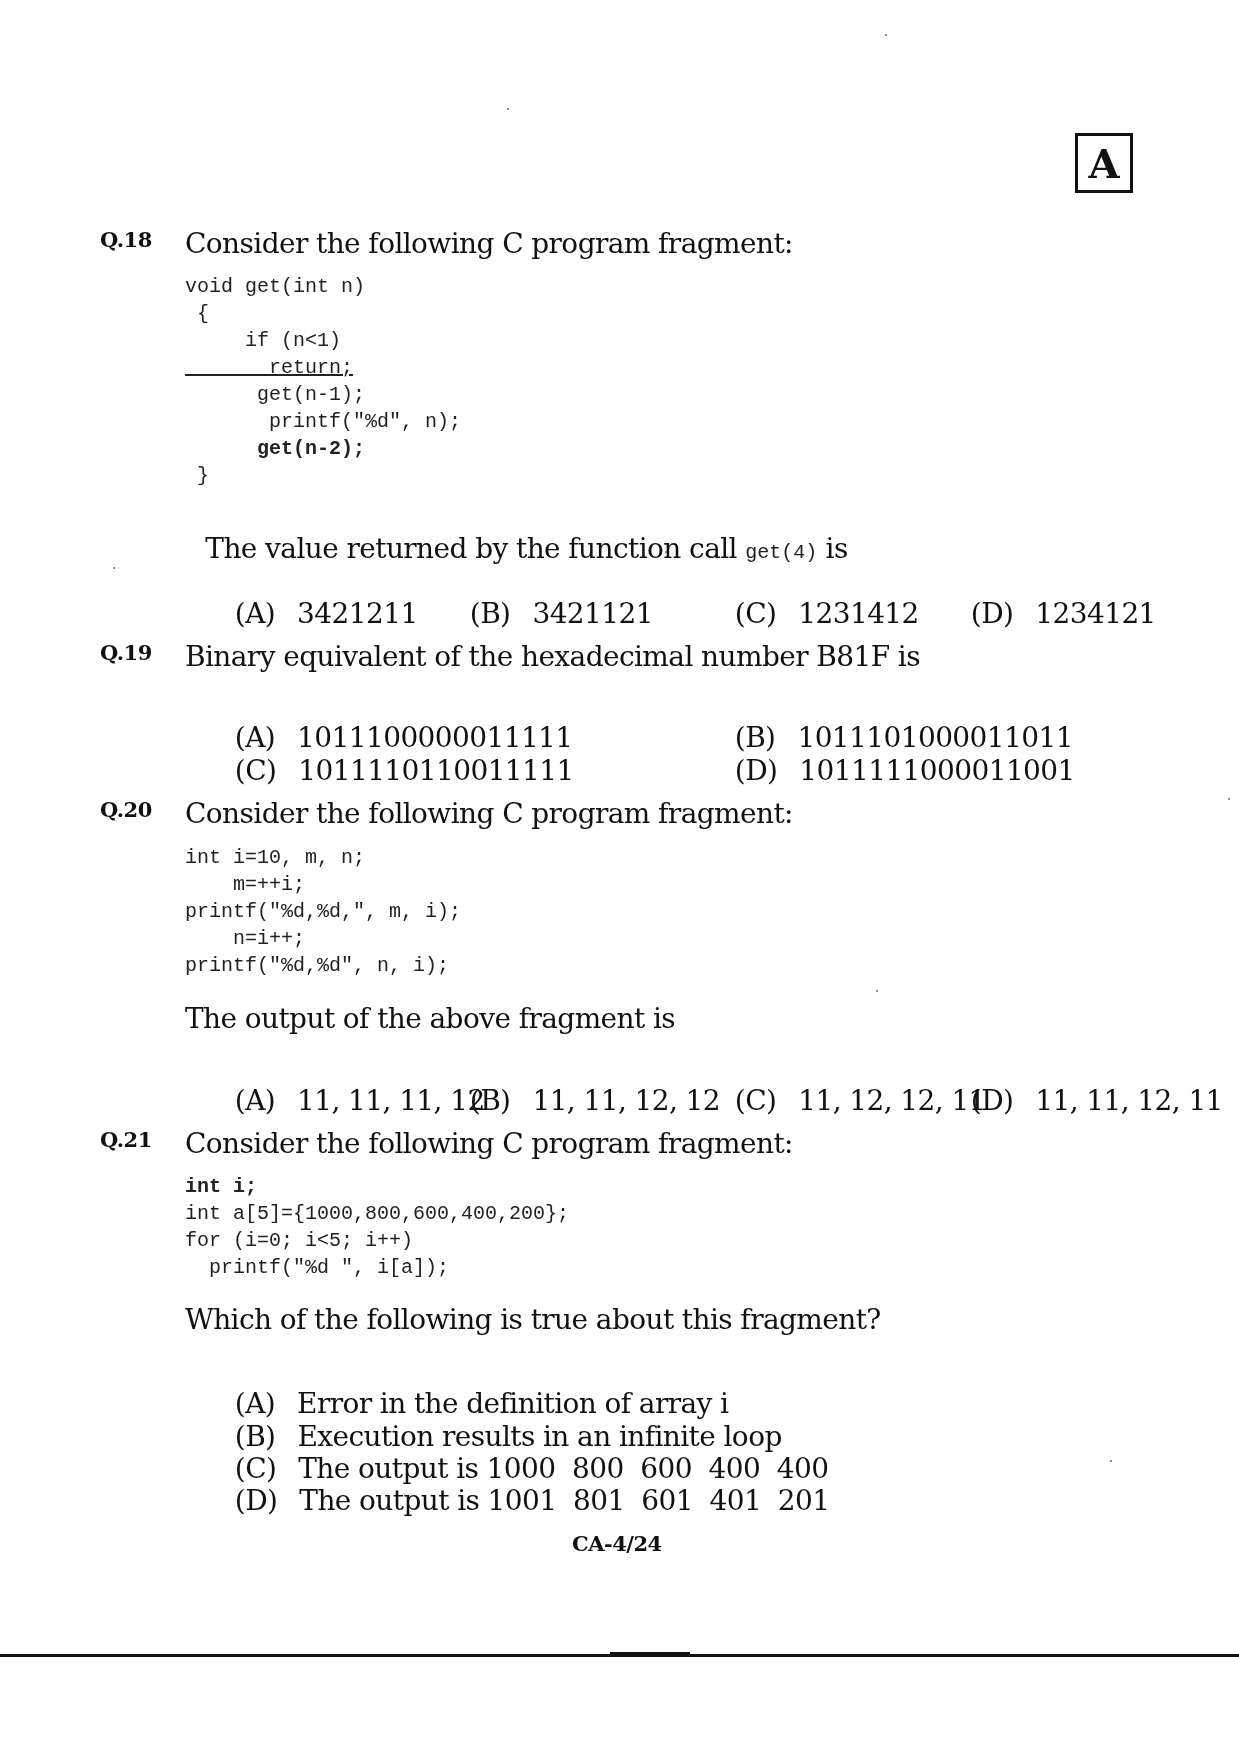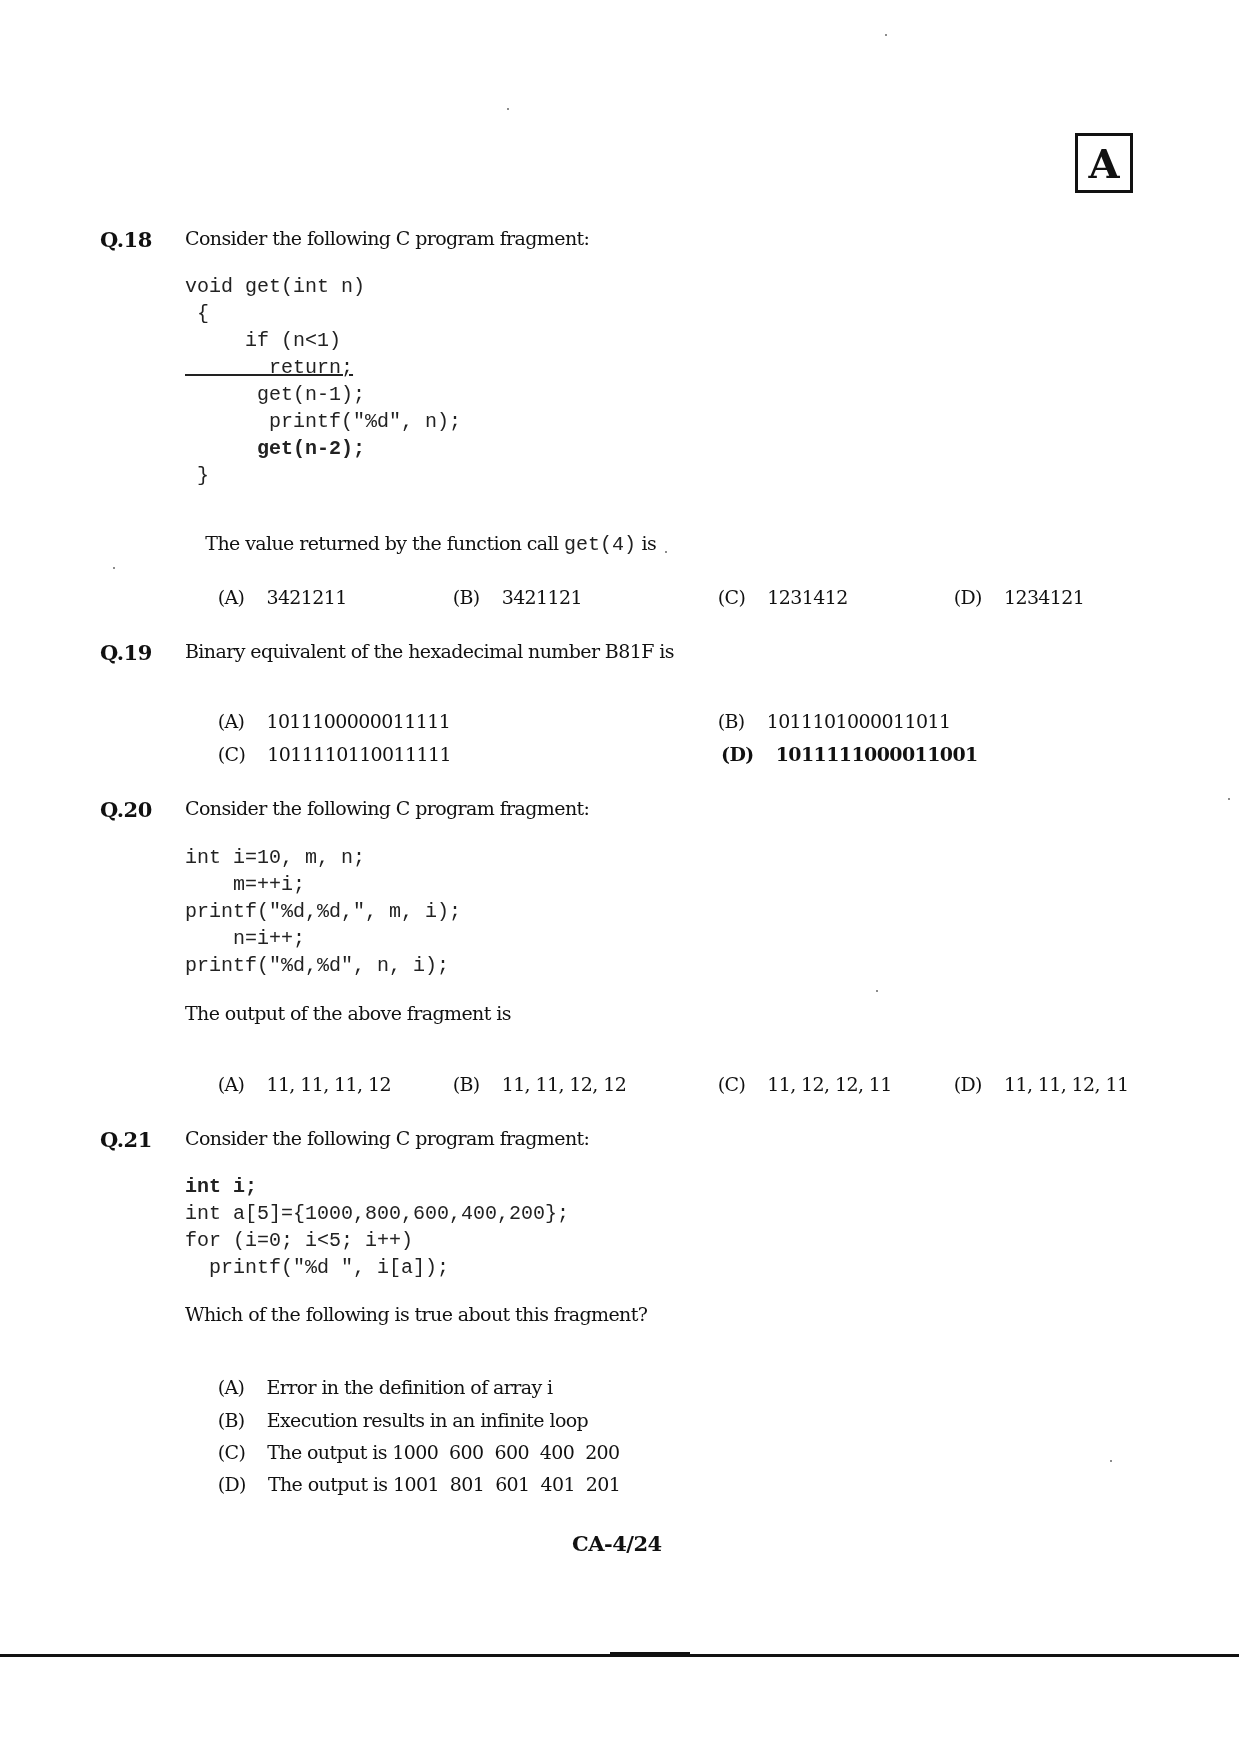--- a/index.html
+++ b/index.html
@@ -2,21 +2,21 @@
 <html><head>
   <meta charset="utf-8">
   <style>
     html, body { margin: 0; padding: 0; background: #ffffff; }
     body {
       width: 1239px; height: 1754px; position: relative; overflow: hidden;
       font-family: "DejaVu Serif", "Liberation Serif", serif;
       color: #111111;
     }
     .abs { position: absolute; white-space: pre; }
-    .serif { font-family: "DejaVu Serif", "Liberation Serif", serif; font-size: 19px; letter-spacing: -0.6px; }
+    .serif { font-family: "DejaVu Serif", "Liberation Serif", serif; font-size: 28px; letter-spacing: -0.6px; }
     .mono { font-family: "Liberation Mono", "DejaVu Sans Mono", monospace; font-size: 20px; color: #222; }
     .qnum { font-family: "DejaVu Serif", "Liberation Serif", serif; font-size: 21px; font-weight: bold; letter-spacing: -0.5px; }
     .set-box {
       position: absolute; left: 1075px; top: 133px; width: 58px; height: 60px;
       border: 3px solid #111; box-sizing: border-box;
       display: flex; align-items: center; justify-content: center;
       font-family: "DejaVu Serif", "Liberation Serif", serif; font-weight: bold; font-size: 40px;
     }
     .footer { font-family: "DejaVu Serif", "Liberation Serif", serif; font-weight: bold; font-size: 21px; letter-spacing: -0.5px; }
     .rule { position: absolute; left: 0; top: 1654px; width: 1239px; height: 3px; background: #111; }
@@ -80,21 +80,21 @@
   <div>
     <div class="abs serif" style="left:185px;top:688px;">
       <span>(A)</span><span style="display:inline-block;width:22px;"></span><span>1011100000011111</span>
     </div>
     <div class="abs serif" style="left:685px;top:688px;">
       <span>(B)</span><span style="display:inline-block;width:22px;"></span><span>1011101000011011</span>
     </div>
     <div class="abs serif" style="left:185px;top:721px;">
       <span>(C)</span><span style="display:inline-block;width:22px;"></span><span>1011110110011111</span>
     </div>
-    <div class="abs serif" style="left:685px;top:721px;font-weight:bold;">
+    <div class="abs serif" style="left:685px;top:721px;">
       <span>(D)</span><span style="display:inline-block;width:22px;"></span><span>1011111000011001</span>
     </div>
   </div>
 </section>
 
 <section>
   <div class="abs qnum" style="left:100px;top:797px;">Q.20</div>
   <div class="abs serif" style="left:185px;top:797px;">Consider the following C program fragment:</div>
 
   <div>
@@ -137,21 +137,21 @@
   <div class="abs serif" style="left:185px;top:1303px;">Which of the following is true about this fragment?</div>
 
   <div>
     <div class="abs serif" style="left:185px;top:1354px;">
       <span>(A)</span><span style="display:inline-block;width:22px;"></span><span>Error in the definition of array i</span>
     </div>
     <div class="abs serif" style="left:185px;top:1387px;">
       <span>(B)</span><span style="display:inline-block;width:22px;"></span><span>Execution results in an infinite loop</span>
     </div>
     <div class="abs serif" style="left:185px;top:1419px;">
-      <span>(C)</span><span style="display:inline-block;width:22px;"></span><span>The output is 1000  600  600  400  200</span>
+      <span>(C)</span><span style="display:inline-block;width:22px;"></span><span>The output is 1000  800  600  400  400</span>
     </div>
     <div class="abs serif" style="left:185px;top:1451px;">
       <span>(D)</span><span style="display:inline-block;width:22px;"></span><span>The output is 1001  801  601  401  201</span>
     </div>
   </div>
 </section>
 
 <div class="abs footer" style="left:572px;top:1531px;">CA-4/24</div>
 <div class="rule"></div>
 <div class="rule-thick"></div>

